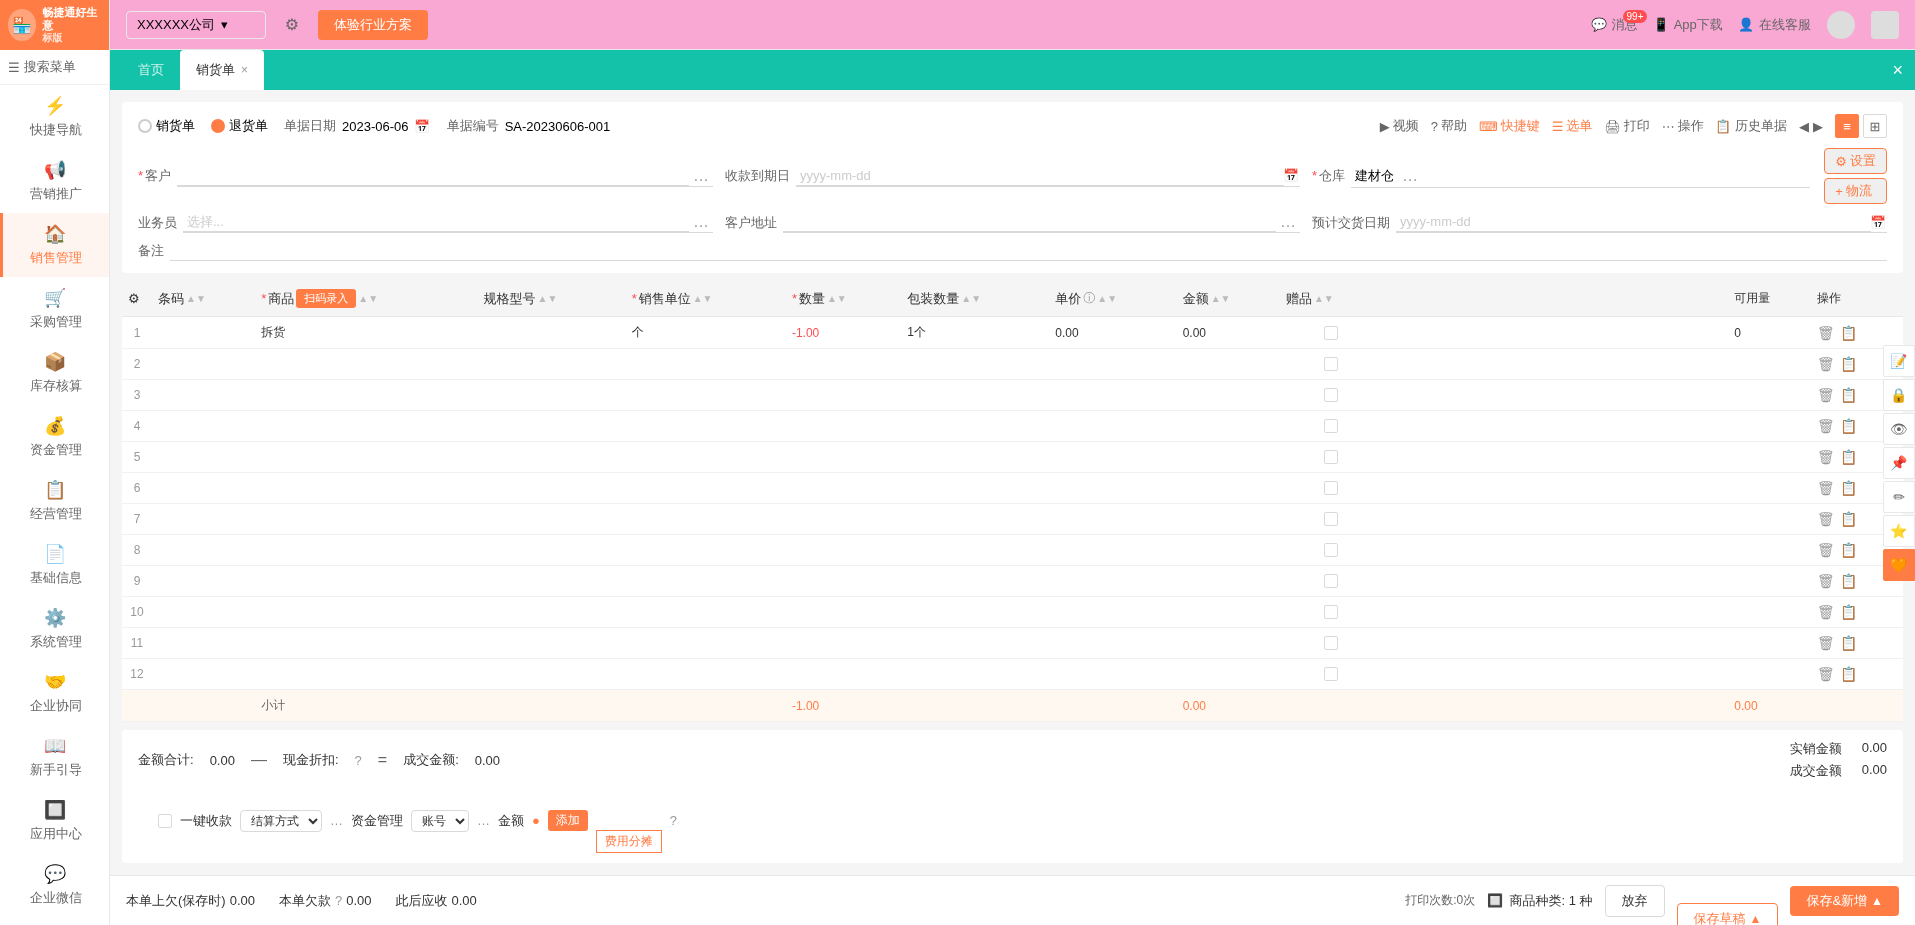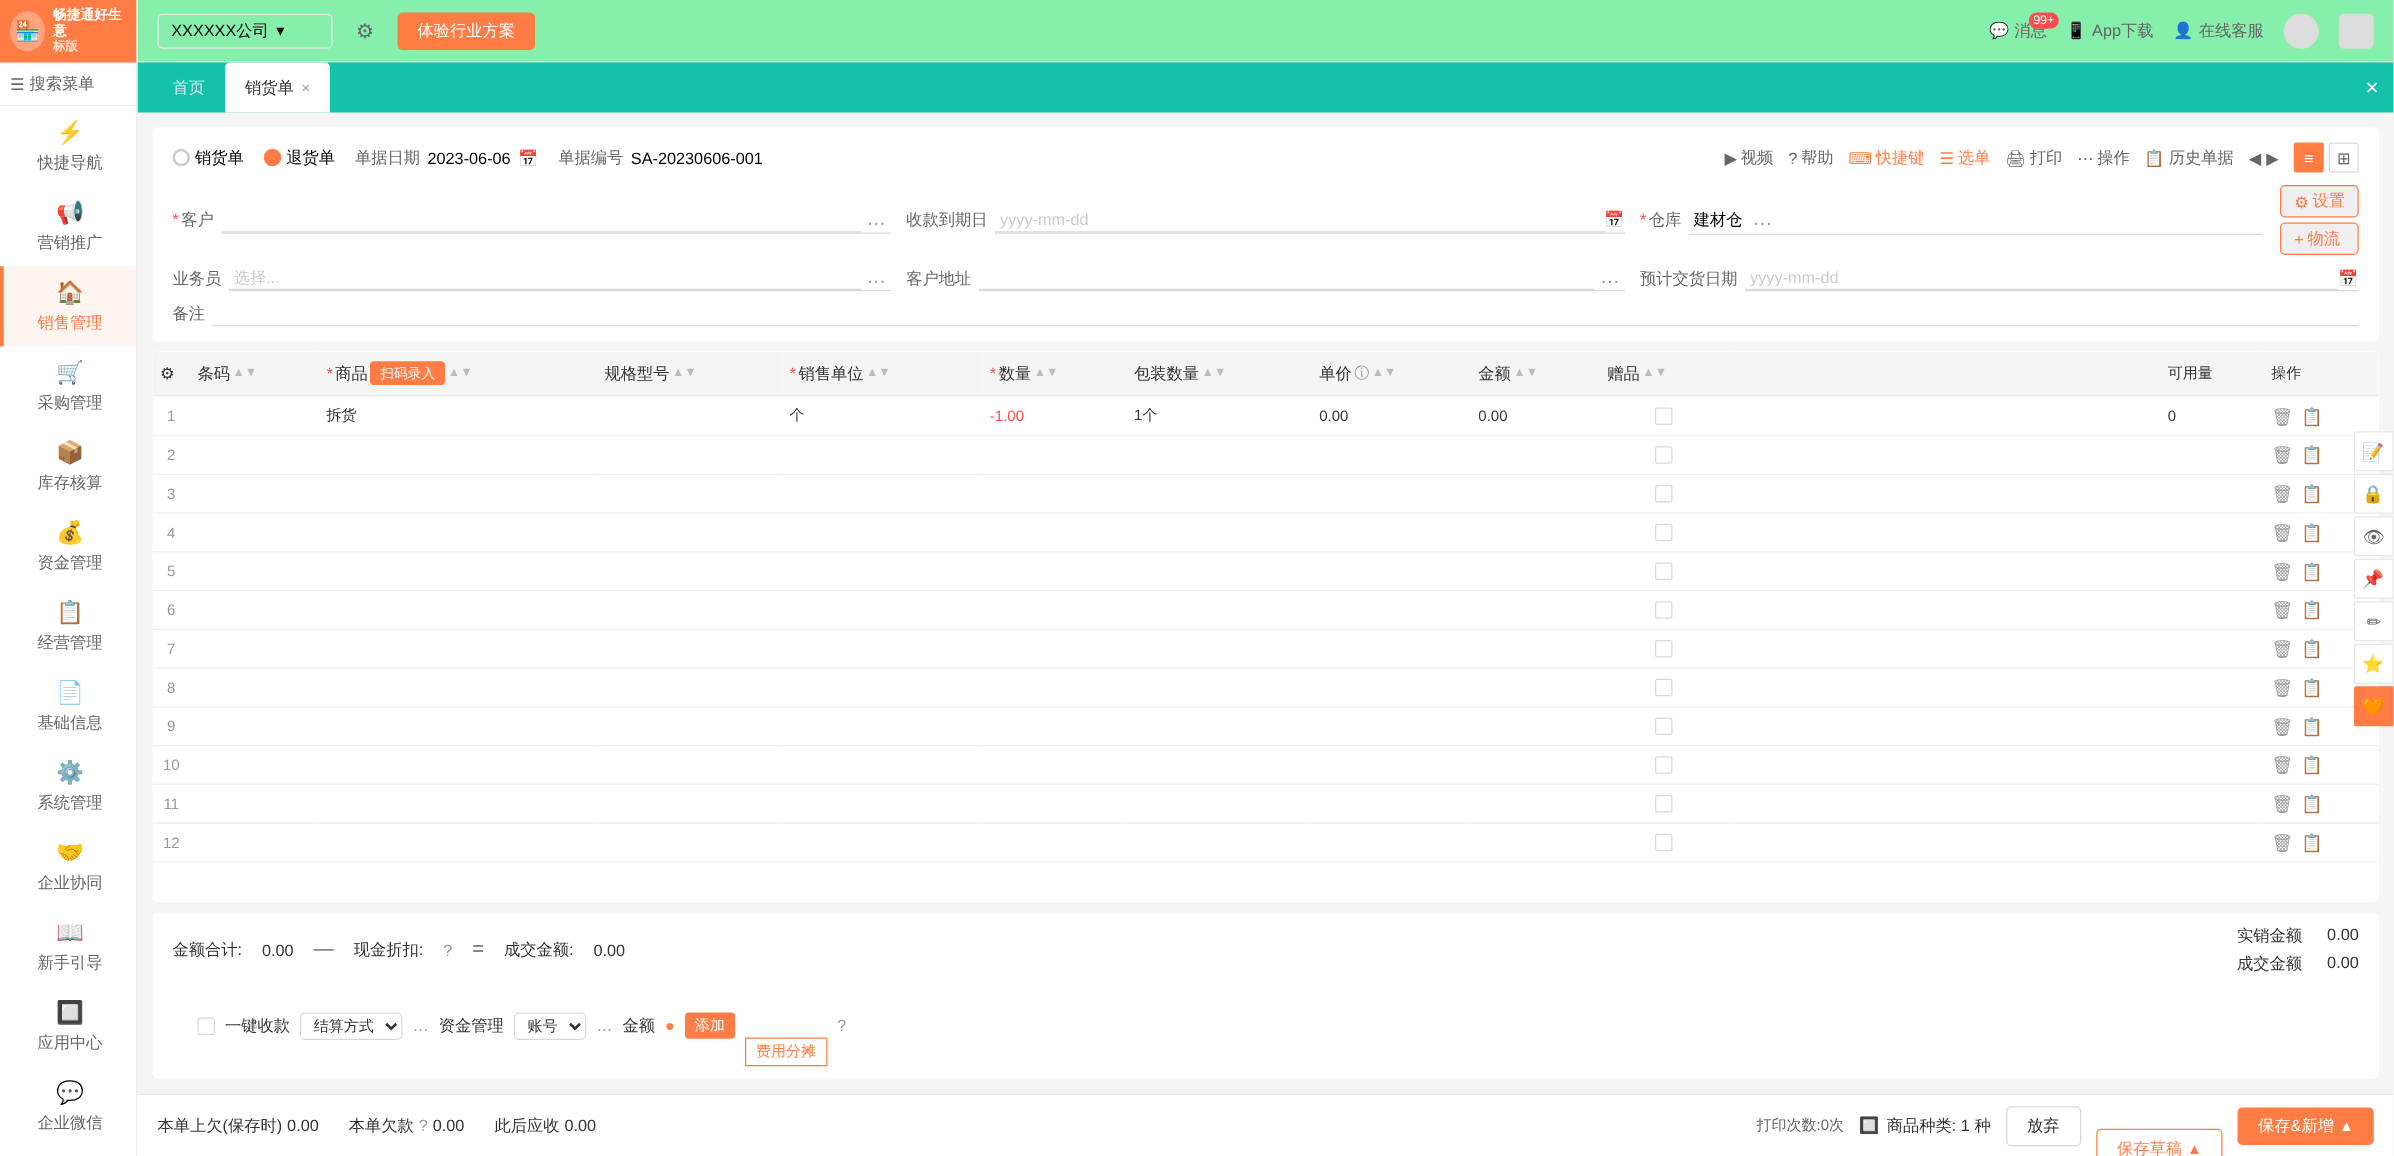--- a/index.html
+++ b/index.html
@@ -11,21 +11,21 @@
     .sidebar-logo-icon { width: 32px; height: 32px; background: rgba(255,255,255,0.3); border-radius: 50%; display: flex; align-items: center; justify-content: center; font-size: 16px; }
     .sidebar-search { display: flex; align-items: center; gap: 4px; padding: 8px; color: #666; cursor: pointer; border-bottom: 1px solid #f0f0f0; }
     .sidebar-item { display: flex; flex-direction: column; align-items: center; padding: 10px 4px; cursor: pointer; color: #666; gap: 4px; font-size: 12px; border-left: 3px solid transparent; }
     .sidebar-item.active { background: #fff5f0; color: #ff7d45; border-left-color: #ff7d45; }
     .sidebar-item-icon { font-size: 18px; }
 
     
     .main { flex: 1; display: flex; flex-direction: column; overflow: hidden; }
 
     
-    .topbar { height: 50px; background: #86efac; display: flex; align-items: center; padding: 0 16px; border-bottom: 1px solid #e8e8e8; gap: 12px; }
+    .topbar { height: 50px; background: #f9a8d4; display: flex; align-items: center; padding: 0 16px; border-bottom: 1px solid #e8e8e8; gap: 12px; }
     .company-select { display: flex; align-items: center; gap: 6px; border: 1px solid #e8e8e8; border-radius: 4px; padding: 4px 10px; cursor: pointer; min-width: 140px; }
     .gear-btn { width: 28px; height: 28px; display: flex; align-items: center; justify-content: center; cursor: pointer; color: #666; font-size: 16px; }
     .trial-btn { background: #ff7d45; color: #fff; border: none; border-radius: 4px; padding: 6px 16px; cursor: pointer; font-size: 13px; }
     .topbar-right { margin-left: auto; display: flex; align-items: center; gap: 16px; color: #666; }
     .topbar-right-item { display: flex; align-items: center; gap: 4px; cursor: pointer; position: relative; }
     .badge { background: #ff4d4f; color: #fff; border-radius: 10px; font-size: 10px; padding: 1px 4px; position: absolute; top: -6px; right: -10px; }
     .avatar { width: 28px; height: 28px; background: #ddd; border-radius: 50%; }
 
     
     .tabbar { height: 40px; background: #13c2a8; display: flex; align-items: center; padding: 0 12px; gap: 0; position: relative; }
@@ -718,20 +718,35 @@
                 <td></td>
                 <td></td>
                 <td>
                   <div class="action-icons">
                     <span class="action-icon">🗑</span>
                     <span class="action-icon">📋</span>
                   </div>
                 </td>
               </tr>
 
+            <tr class="subtotal-row">
+              <td colspan="1"></td>
+              <td></td>
+              <td style="color:#666;font-weight:normal;">小计</td>
+              <td></td>
+              <td></td>
+              <td class="qty-red">-1.00</td>
+              <td></td>
+              <td></td>
+              <td>0.00</td>
+              <td></td>
+              <td></td>
+              <td>0.00</td>
+              <td></td>
+            </tr>
           </tbody>
         </table>
       </div>
     </div>
 
     <div class="footer-area">
       <div class="footer-sum">
         <span>金额合计:</span>
         <span>0.00</span>
         <span class="minus-btn">—</span>

